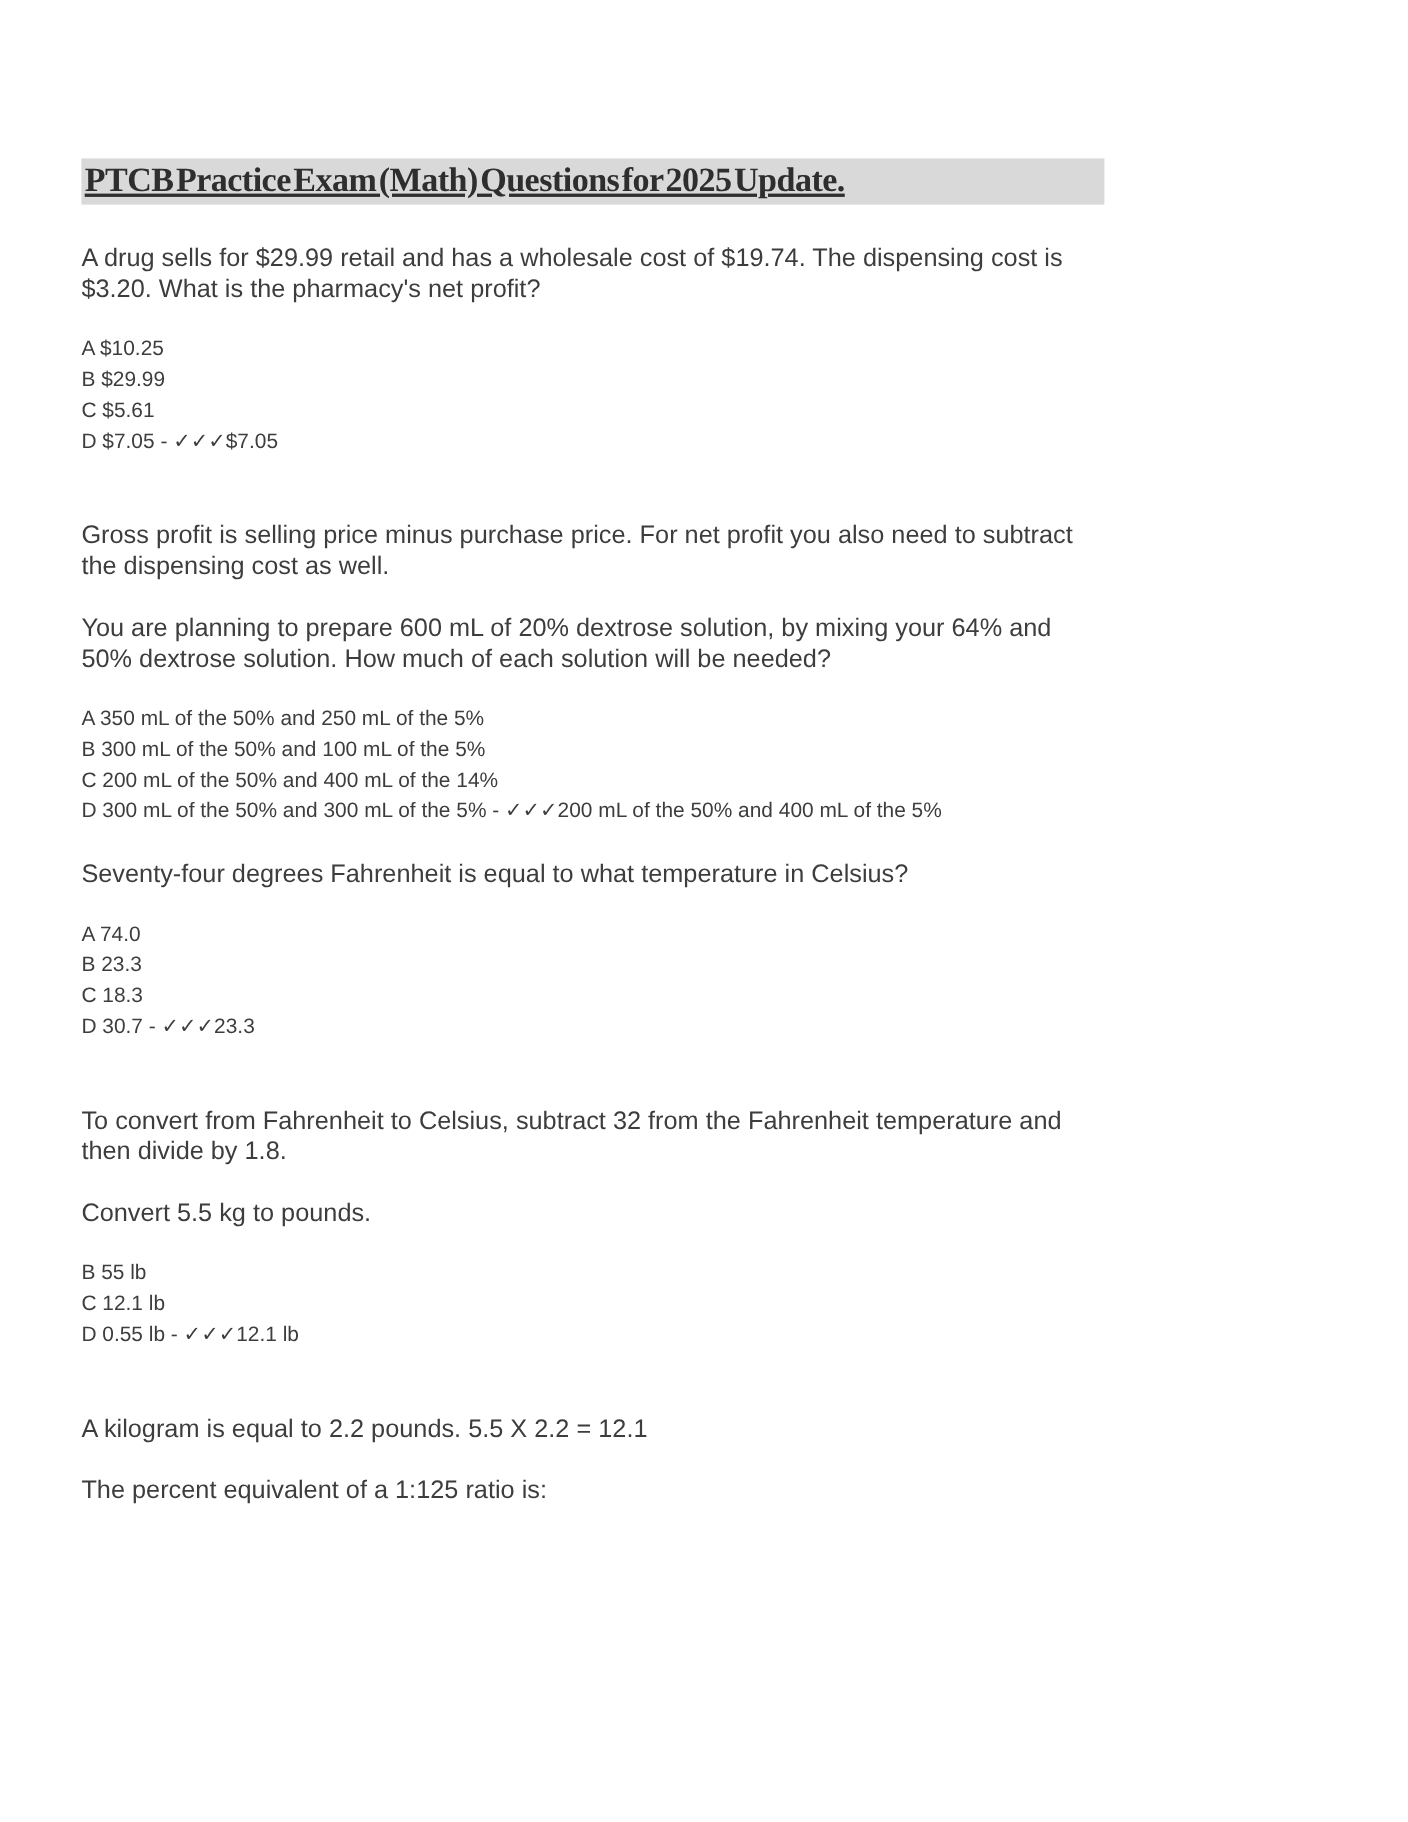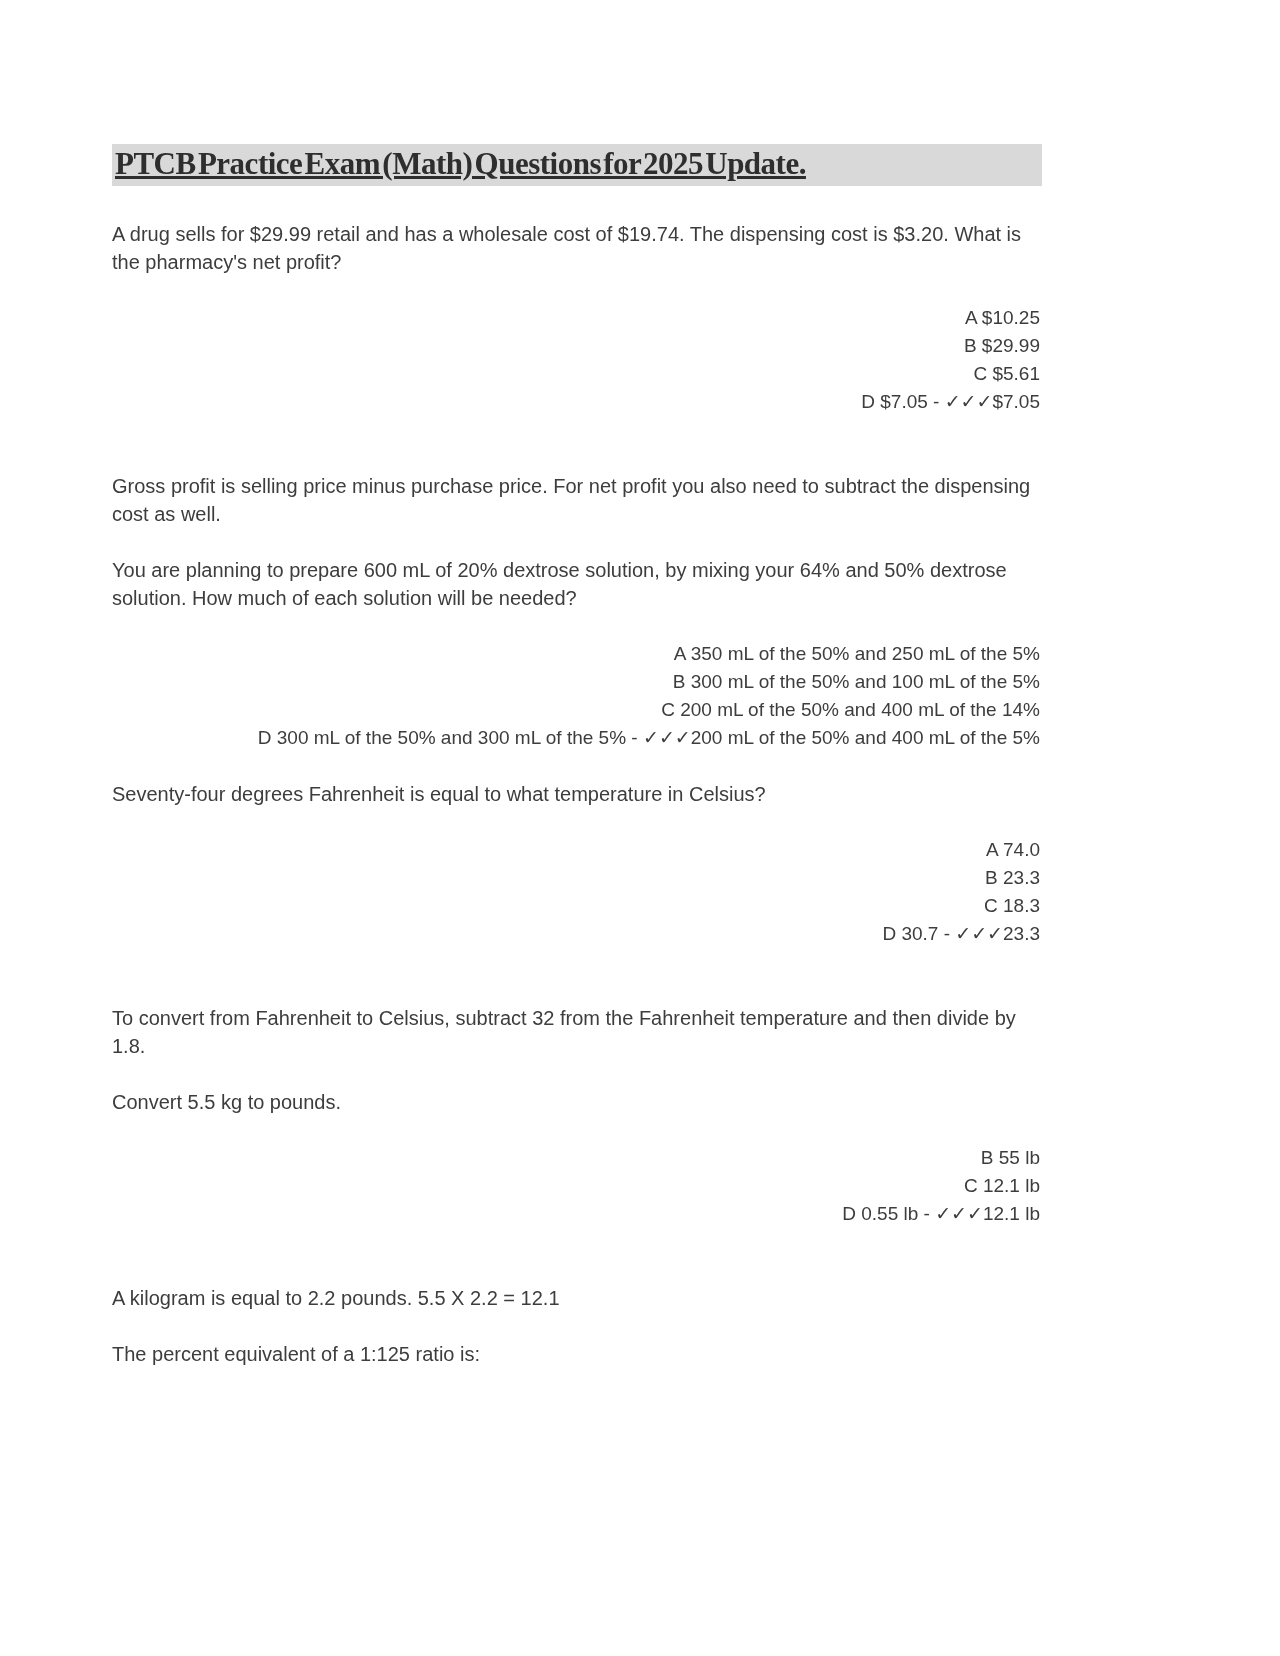--- a/index.html
+++ b/index.html
@@ -8,21 +8,21 @@
     background: #ffffff;
   }
   body {
     width: 1280px;
     min-height: 1656px;
     font-family: "Liberation Sans", sans-serif;
     color: #3d3d3d;
   }
   .content {
     box-sizing: border-box;
-    padding: 144px 0 60px 112px;
+    padding: 144px 0 60px 74px;
     width: 1280px;
   }
   .col {
     width: 928px;
   }
   .title {
     display: block;
     box-sizing: border-box;
     width: 930px;
     margin: 0 0 34px 0;
@@ -32,33 +32,32 @@
     font-weight: bold;
     font-size: 31px;
     line-height: 34px;
     letter-spacing: -0.5px;
     word-spacing: -5px;
     color: #2e2e2e;
     text-decoration: underline;
   }
   .q, .expl {
     margin: 0 0 28px 0;
-    font-size: 20px;
+    font-size: 23px;
     line-height: 28px;
   }
   .opts {
     margin: 0 0 28px 0;
   }
   .opts.pre-expl {
     margin-bottom: 56px;
   }
   .opt {
     font-size: 19px;
     line-height: 28px;
-    text-align: right;
   }
 </style>
 </head>
 <body>
 
 <div class="content">
 
   <h1 class="title">PTCB Practice Exam (Math) Questions for 2025 Update.</h1>
 
   <div class="col">

